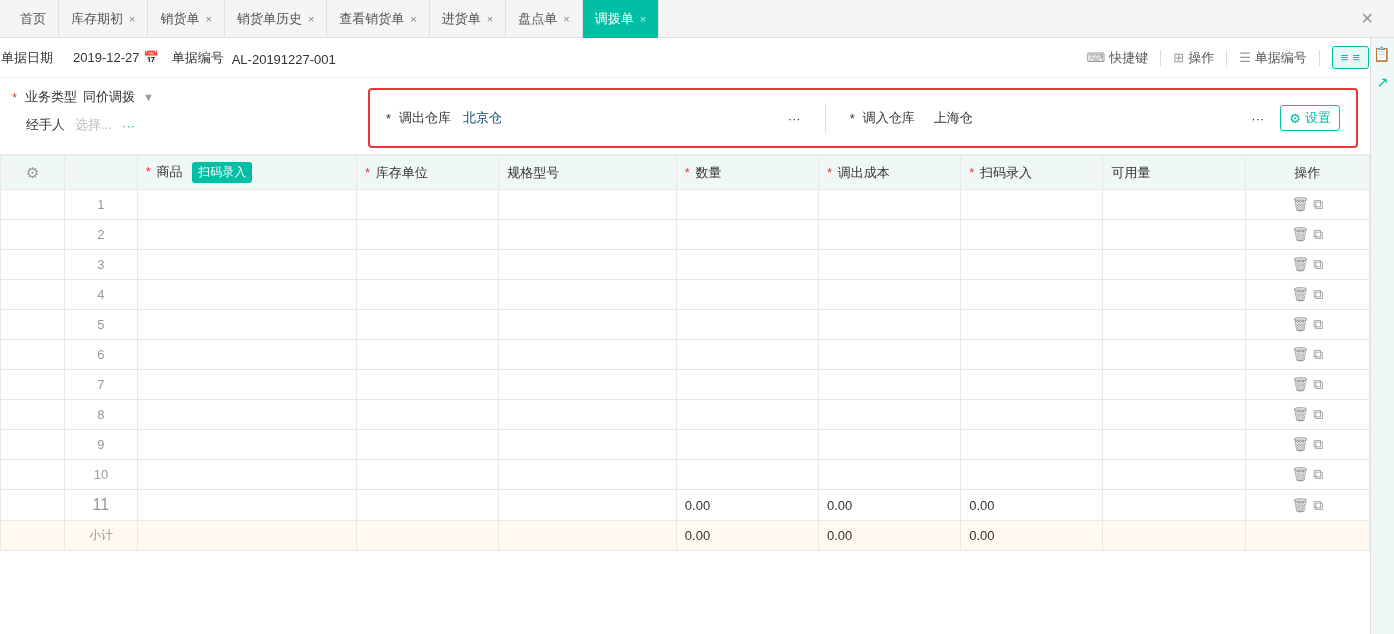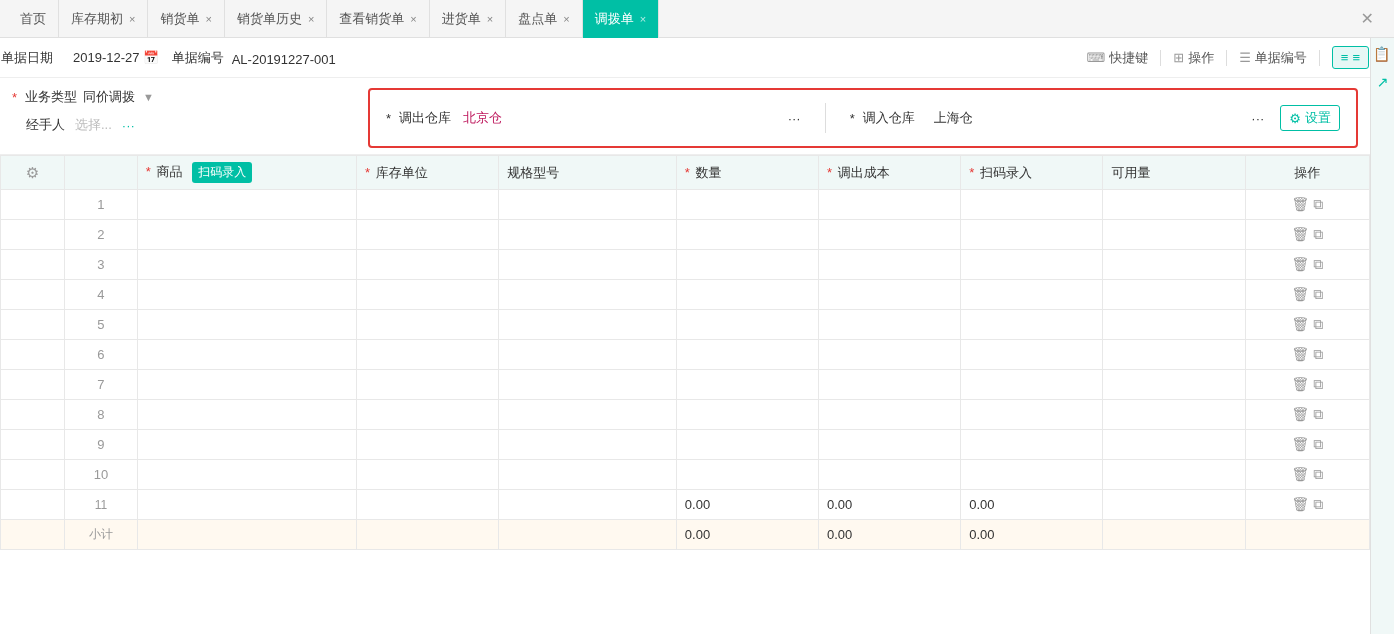--- a/index.html
+++ b/index.html
@@ -179,21 +179,21 @@
         <label style="margin-left:14px;">经手人</label>
         <span class="form-placeholder" style="margin-left:4px;cursor:pointer;">选择...</span>
         <span class="field-dots" style="margin-left:4px;">···</span>
       </div>
     </div>
 
     <div class="form-right">
       <div class="form-field-group">
         <span class="req">*</span>
         <label>调出仓库</label>
-        <span style="margin-left:4px;color:#be185d;font-weight:500;">北京仓</span>
+        <span style="margin-left:4px;color:#0c4a6e;font-weight:500;">北京仓</span>
         <span class="field-dots" style="margin-left:auto;">···</span>
       </div>
       <div class="form-divider"></div>
       <div class="form-field-group">
         <span class="req">*</span>
         <label>调入仓库</label>
         <span style="margin-left:11px;color:#333;font-weight:500;">上海仓</span>
         <span class="field-dots" style="margin-left:auto;">···</span>
       </div>
       <div class="setting-btn-right">
@@ -405,21 +405,21 @@
       <td></td>
       <td>
         <div class="action-btns">
           <span class="icon-btn">🗑</span>
           <span class="icon-btn">⧉</span>
         </div>
       </td>
     </tr>
           <tr>
       <td></td>
-      <td class="col-index" style="color:#999;font-size:12px;">11</td>
+      <td class="col-index" style="color:#999;font-size:16px;">11</td>
       <td></td>
       <td></td>
       <td></td>
       <td style="color:#333;font-weight:500;">0.00</td>
       <td style="color:#333;font-weight:500;">0.00</td>
       <td style="color:#333;font-weight:500;">0.00</td>
       <td></td>
       <td>
         <div class="action-btns">
           <span class="icon-btn">🗑</span>

